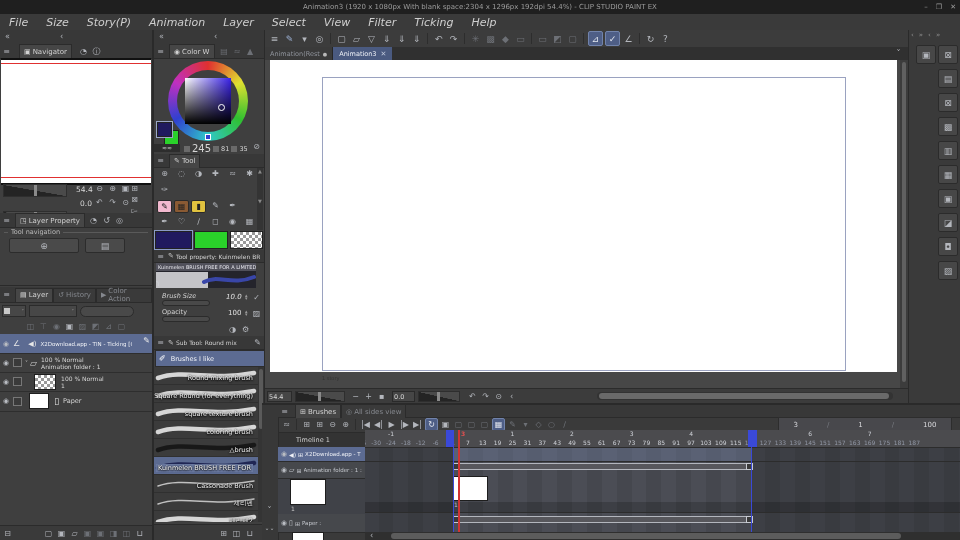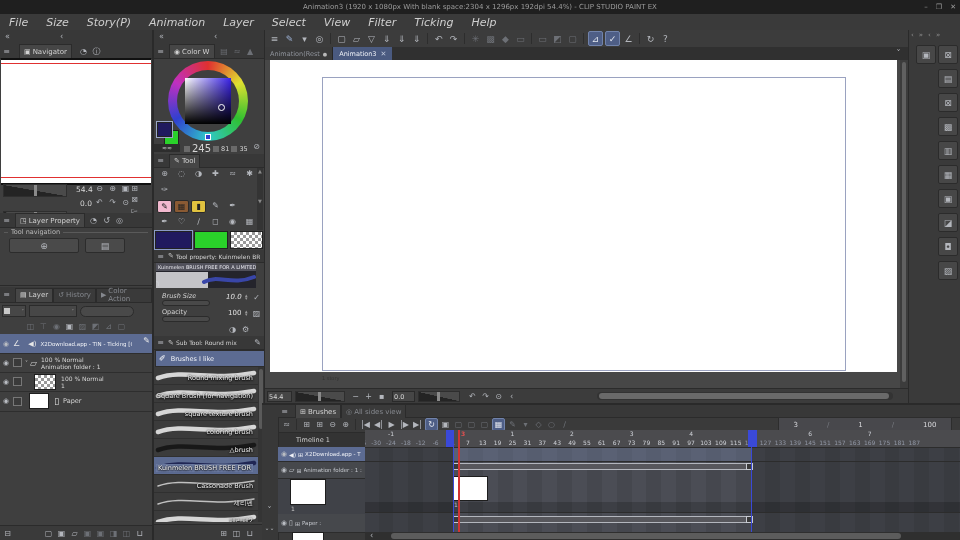--- a/index.html
+++ b/index.html
@@ -358,21 +358,21 @@
     <div class="abs row" style="left:1px;top:320px;width:108px;height:15px;background:#5c6b92;border:1px solid #2c2c2c;">
       <span style="margin-left:3px;color:#fff;font-size:8px;">✐</span>
       <span style="margin-left:5px;font-size:6.5px;color:#f0f2f7;">Brushes I like</span>
     </div>
     <div class="abs" id="brush-list" style="left:0;top:337px;width:104px;height:155px;overflow:hidden;">
         <div class="brushrow"><svg width="104" height="17" viewBox="0 0 104 17">
             <path d="M4,11 C30,2 58,14 100,6" stroke="#e8e8e8" stroke-width="4.5" fill="none" stroke-linecap="round" opacity="0.9"></path>
           </svg><span class="brushname">Round mixing brush</span></div>
         <div class="brushrow"><svg width="104" height="17" viewBox="0 0 104 17">
             <path d="M4,11 C30,2 58,14 100,6" stroke="#e8e8e8" stroke-width="4.5" fill="none" stroke-linecap="round" opacity="0.9"></path>
-          </svg><span class="brushname">Square Brush (for navigation)</span></div>
+          </svg><span class="brushname">Square Round (for everything)</span></div>
         <div class="brushrow"><svg width="104" height="17" viewBox="0 0 104 17">
             <path d="M4,11 C30,2 58,14 100,6" stroke="#e8e8e8" stroke-width="4.5" fill="none" stroke-linecap="round" opacity="0.9"></path>
           </svg><span class="brushname">square texture brush</span></div>
         <div class="brushrow"><svg width="104" height="17" viewBox="0 0 104 17">
             <path d="M4,11 C30,2 58,14 100,6" stroke="#e8e8e8" stroke-width="4.5" fill="none" stroke-linecap="round" opacity="0.9"></path>
           </svg><span class="brushname">coloring brush</span></div>
         <div class="brushrow"><svg width="104" height="17" viewBox="0 0 104 17">
             <path d="M4,11 C30,2 58,14 100,6" stroke="#151515" stroke-width="4.5" fill="none" stroke-linecap="round" opacity="0.9"></path>
           </svg><span class="brushname">△brush</span></div>
         <div class="brushrow sel"><svg width="104" height="17" viewBox="0 0 104 17">

